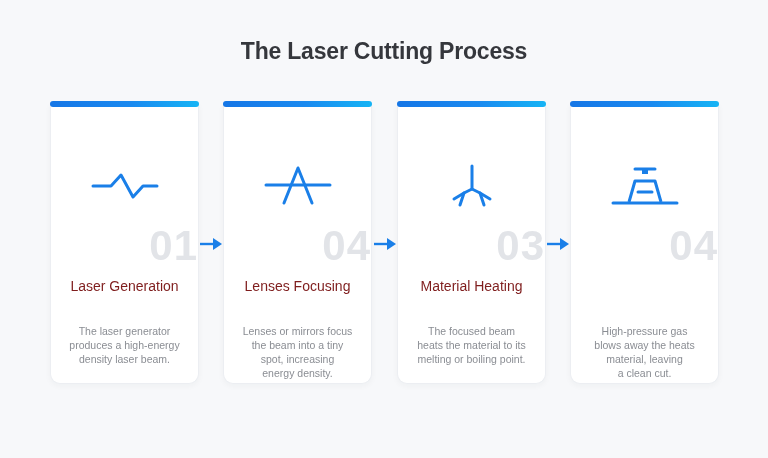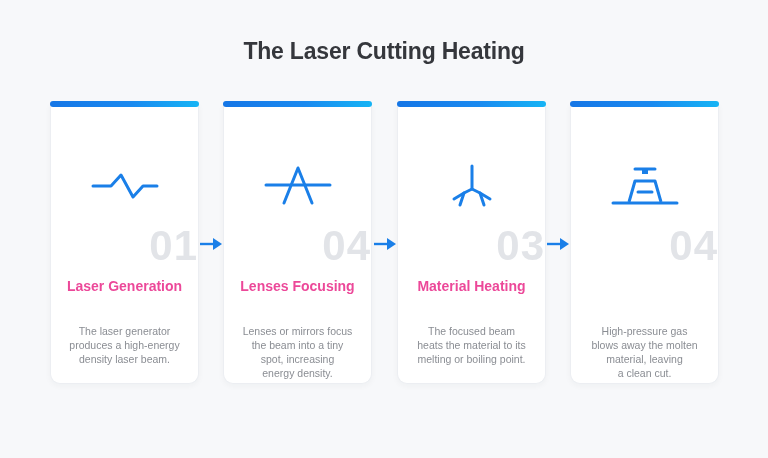--- a/index.html
+++ b/index.html
@@ -29,36 +29,36 @@
       position: absolute; top: 62px; left: 0; width: 100%; height: 40px;
       display: flex; justify-content: center; align-items: center;
     }
     .card-num {
       position: absolute; top: 118px; left: 0; width: 100%;
       text-align: right; font-size: 42px; font-weight: bold; color: #e2e4e8;
       letter-spacing: 1px;
     }
     .card-title {
       position: absolute; top: 174px; left: 0; width: 100%;
-      text-align: center; font-size: 14px; font-weight: bold; color: #ec4899;
+      text-align: center; font-size: 14px; font-weight: normal; color: #7f1d1d;
     }
     .card-desc {
       position: absolute; top: 220px; left: 10px; right: 10px;
       text-align: center; font-size: 10.5px; line-height: 14px; color: #8a8d93;
       white-space: pre-line;
     }
     .arrow {
       position: absolute; top: 237px; width: 24px; height: 14px;
     }
   </style>
 </head>
 <body>
 
 <div class="page">
-  <div class="title">The Laser Cutting Heating</div>
+  <div class="title">The Laser Cutting Process</div>
 
   <div class="card" style="left:50px;">
     <div class="card-bar"></div>
     <div class="card-icon">
       <svg width="68" height="34" viewBox="0 0 68 34">
         <polyline points="2,17 20,17 30,6 42,28 52,17 66,17" fill="none" stroke="#1a7fe8" stroke-width="3" stroke-linecap="round" stroke-linejoin="round"></polyline>
       </svg>
     </div>
     <div class="card-num">01</div>
     <div class="card-title">Laser Generation</div>
@@ -127,17 +127,17 @@
       <svg width="68" height="42" viewBox="0 0 68 42">
         <line x1="24" y1="4" x2="44" y2="4" stroke="#1a7fe8" stroke-width="3" stroke-linecap="round"></line>
         <rect x="31" y="5" width="6" height="4" fill="#1a7fe8"></rect>
         <polyline points="18,37 24,16 44,16 50,37" fill="none" stroke="#1a7fe8" stroke-width="3" stroke-linejoin="round"></polyline>
         <line x1="27" y1="27" x2="41" y2="27" stroke="#1a7fe8" stroke-width="3" stroke-linecap="round"></line>
         <line x1="2" y1="38" x2="66" y2="38" stroke="#1a7fe8" stroke-width="3" stroke-linecap="round"></line>
       </svg>
     </div>
     <div class="card-num">04</div>
     <div class="card-desc">High-pressure gas
-blows away the molten
+blows away the heats
 material, leaving
 a clean cut.</div>
   </div>
 </div>
 
 </body></html>

